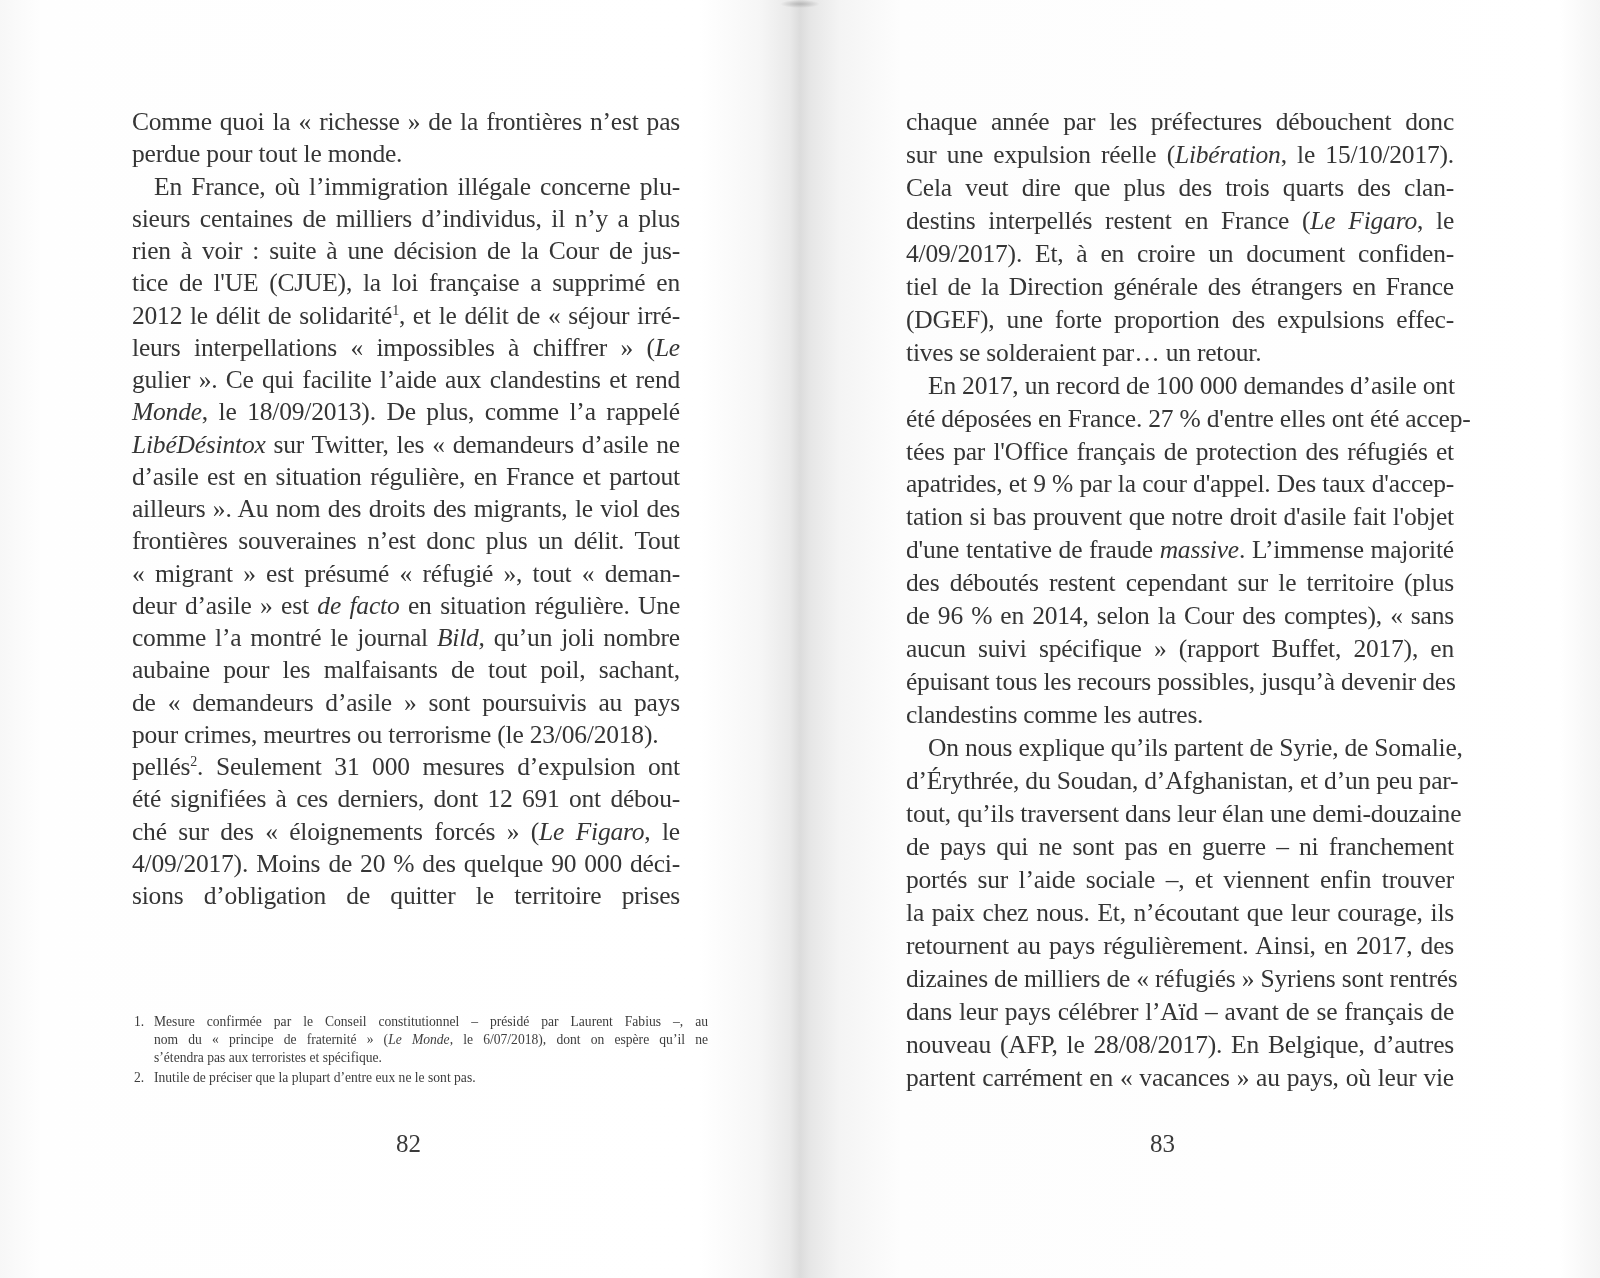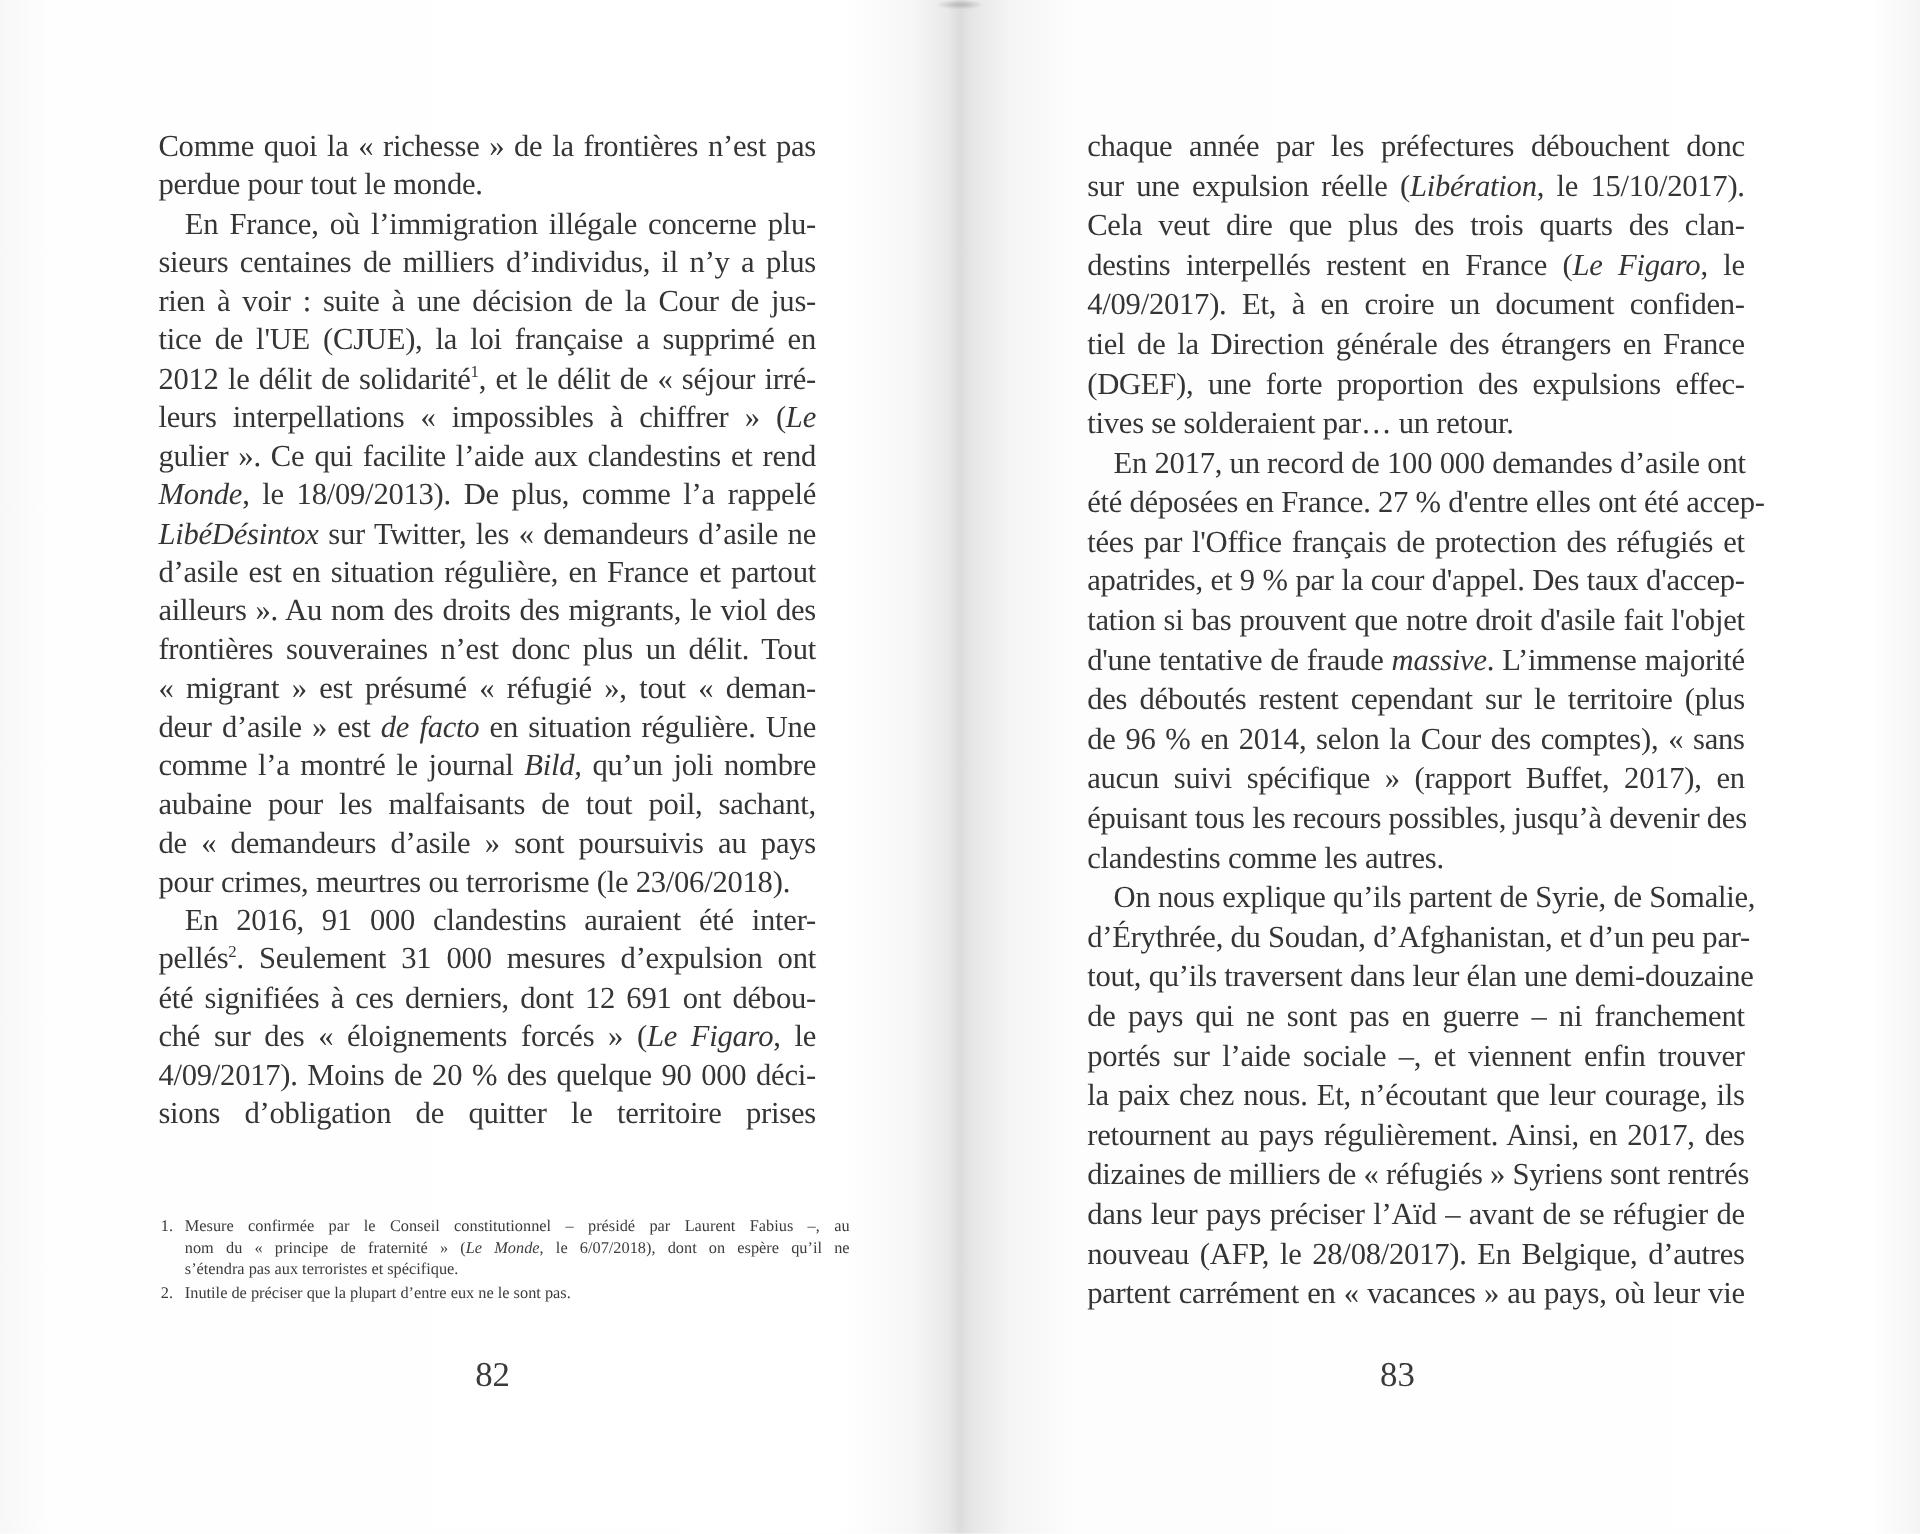--- a/index.html
+++ b/index.html
@@ -98,21 +98,21 @@
       display: block;
       white-space: nowrap;
       text-align: justify;
       text-align-last: justify;
     }
     .footnote .fline.last { text-align-last: left; }
 
     .folio {
       position: absolute;
       top: 1130px;
-      font-size: 29px;
+      font-size: 25px;
       color: #3a3a3a;
     }
     .page-left .folio { left: 396px; }
     .page-right .folio { left: 350px; }
   </style>
 </head>
 <body>
 
 <div class="spread">
   <div class="top-shadow"></div>
@@ -132,21 +132,20 @@
       <span class="line"><span class="it">LibéDésintox</span> sur Twitter, les « demandeurs d’asile ne</span>
       <span class="line">d’asile est en situation régulière, en France et partout</span>
       <span class="line">ailleurs ». Au nom des droits des migrants, le viol des</span>
       <span class="line">frontières souveraines n’est donc plus un délit. Tout</span>
       <span class="line">« migrant » est présumé « réfugié », tout « deman-</span>
       <span class="line">deur d’asile » est <span class="it">de facto</span> en situation régulière. Une</span>
       <span class="line">comme l’a montré le journal <span class="it">Bild,</span> qu’un joli nombre</span>
       <span class="line">aubaine pour les malfaisants de tout poil, sachant,</span>
       <span class="line">de « demandeurs d’asile » sont poursuivis au pays</span>
       <span class="line last">pour crimes, meurtres ou terrorisme (le 23/06/2018).</span>
-      <span class="line indent">En 2016, 91 000 clandestins auraient été inter-</span>
       <span class="line">pellés<sup class="fn">2</sup>. Seulement 31 000 mesures d’expulsion ont</span>
       <span class="line">été signifiées à ces derniers, dont 12 691 ont débou-</span>
       <span class="line">ché sur des « éloignements forcés » (<span class="it">Le Figaro</span>, le</span>
       <span class="line">4/09/2017). Moins de 20 % des quelque 90 000 déci-</span>
       <span class="line">sions d’obligation de quitter le territoire prises</span>
     </div>
 
     <div class="footnotes">
       <div class="footnote">
         <span class="num">1.</span>
@@ -185,20 +184,20 @@
       <span class="line">épuisant tous les recours possibles, jusqu’à devenir des</span>
       <span class="line last">clandestins comme les autres.</span>
       <span class="line indent">On nous explique qu’ils partent de Syrie, de Somalie,</span>
       <span class="line">d’Érythrée, du Soudan, d’Afghanistan, et d’un peu par-</span>
       <span class="line">tout, qu’ils traversent dans leur élan une demi-douzaine</span>
       <span class="line">de pays qui ne sont pas en guerre – ni franchement</span>
       <span class="line">portés sur l’aide sociale –, et viennent enfin trouver</span>
       <span class="line">la paix chez nous. Et, n’écoutant que leur courage, ils</span>
       <span class="line">retournent au pays régulièrement. Ainsi, en 2017, des</span>
       <span class="line">dizaines de milliers de « réfugiés » Syriens sont rentrés</span>
-      <span class="line">dans leur pays préciser l’Aïd – avant de se réfugier de</span>
+      <span class="line">dans leur pays célébrer l’Aïd – avant de se français de</span>
       <span class="line">nouveau (AFP, le 28/08/2017). En Belgique, d’autres</span>
       <span class="line">partent carrément en « vacances » au pays, où leur vie</span>
     </div>
 
     <div class="folio">83</div>
   </div>
 </div>
 
 </body></html>

